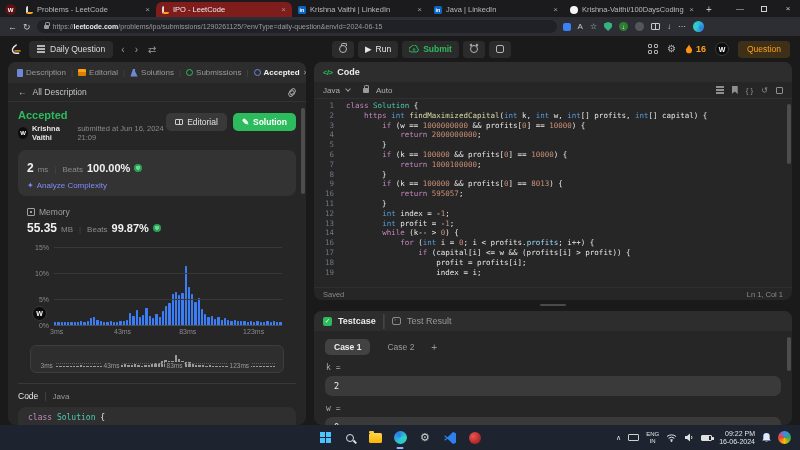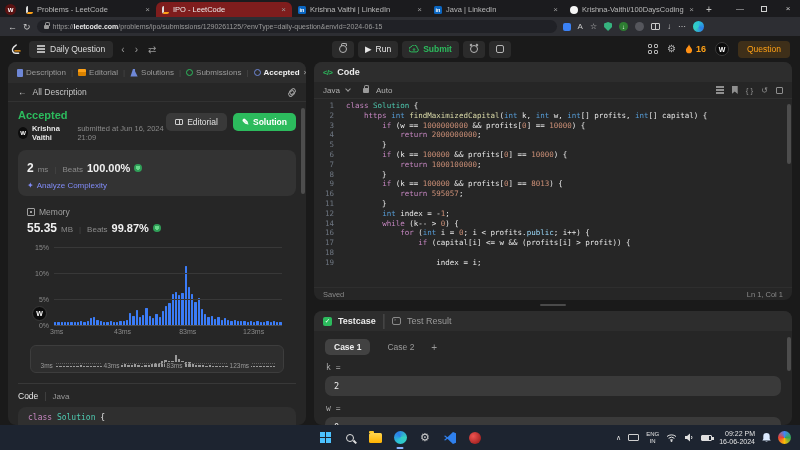--- a/index.html
+++ b/index.html
@@ -634,24 +634,25 @@
             <div class="cline"><span class="ln">3</span><span class="lcode">        <i class="kw">if</i> (w == <i class="nu">1000000000</i> &amp;&amp; profits[<i class="nu">0</i>] == <i class="nu">10000</i>) {</span></div>
             <div class="cline"><span class="ln">4</span><span class="lcode">            <i class="kw">return</i> <i class="nu">2000000000</i>;</span></div>
             <div class="cline"><span class="ln">5</span><span class="lcode">        }</span></div>
             <div class="cline"><span class="ln">6</span><span class="lcode">        <i class="kw">if</i> (k == <i class="nu">100000</i> &amp;&amp; profits[<i class="nu">0</i>] == <i class="nu">10000</i>) {</span></div>
             <div class="cline"><span class="ln">7</span><span class="lcode">            <i class="kw">return</i> <i class="nu">1000100000</i>;</span></div>
             <div class="cline"><span class="ln">8</span><span class="lcode">        }</span></div>
             <div class="cline"><span class="ln">9</span><span class="lcode">        <i class="kw">if</i> (k == <i class="nu">100000</i> &amp;&amp; profits[<i class="nu">0</i>] == <i class="nu">8013</i>) {</span></div>
             <div class="cline"><span class="ln">16</span><span class="lcode">            <i class="kw">return</i> <i class="nu">595057</i>;</span></div>
             <div class="cline"><span class="ln">11</span><span class="lcode">        }</span></div>
             <div class="cline"><span class="ln">12</span><span class="lcode">        <i class="ty">int</i> index = -<i class="nu">1</i>;</span></div>
+            <div class="cline"><span class="ln">13</span><span class="lcode">        <i class="ty">int</i> profit = -<i class="nu">1</i>;</span></div>
             <div class="cline"><span class="ln">14</span><span class="lcode">        <i class="kw">while</i> (k-- &gt; <i class="nu">0</i>) {</span></div>
-            <div class="cline"><span class="ln">16</span><span class="lcode">            <i class="kw">for</i> (<i class="ty">int</i> i = <i class="nu">0</i>; i &lt; profits.<i class="pr">public</i>; i++) {</span></div>
+            <div class="cline"><span class="ln">16</span><span class="lcode">            <i class="kw">for</i> (<i class="ty">int</i> i = <i class="nu">0</i>; i &lt; profits.<i class="pr">profits</i>; i++) {</span></div>
             <div class="cline"><span class="ln">17</span><span class="lcode">                <i class="kw">if</i> (capital[i] &lt;= w &amp;&amp; (profits[i] &gt; profit)) {</span></div>
-            <div class="cline"><span class="ln">18</span></div>
+            <div class="cline"><span class="ln">18</span><span class="lcode">                    profit = profits[i];</span></div>
             <div class="cline"><span class="ln">19</span><span class="lcode">                    index = i;</span></div>
           </div>
         <div class="cp-status">
           <span>Saved</span>
           <span>Ln 1, Col 1</span>
         </div>
         <div class="vthumb" style="top:42px;height:60px"></div>
       </div>
 
       <div class="draghandle"></div>

